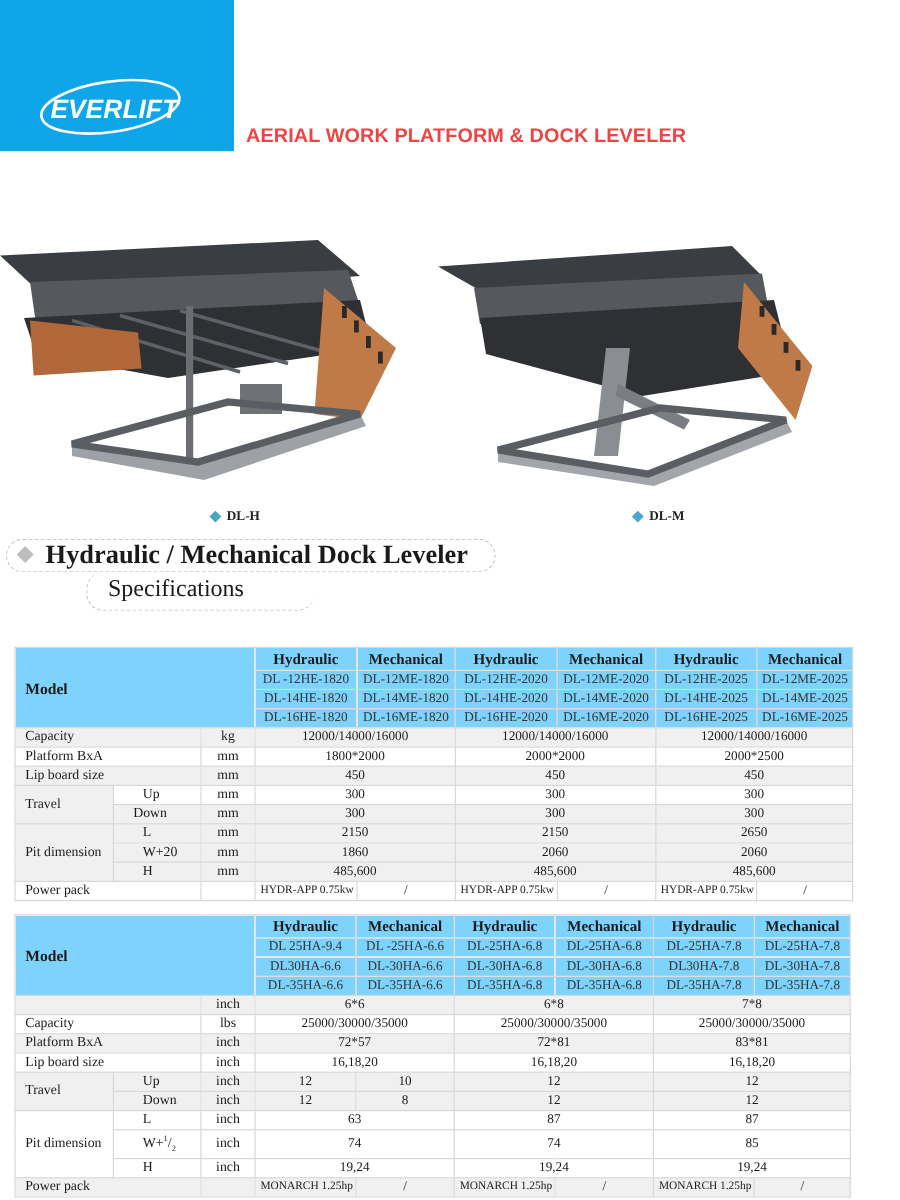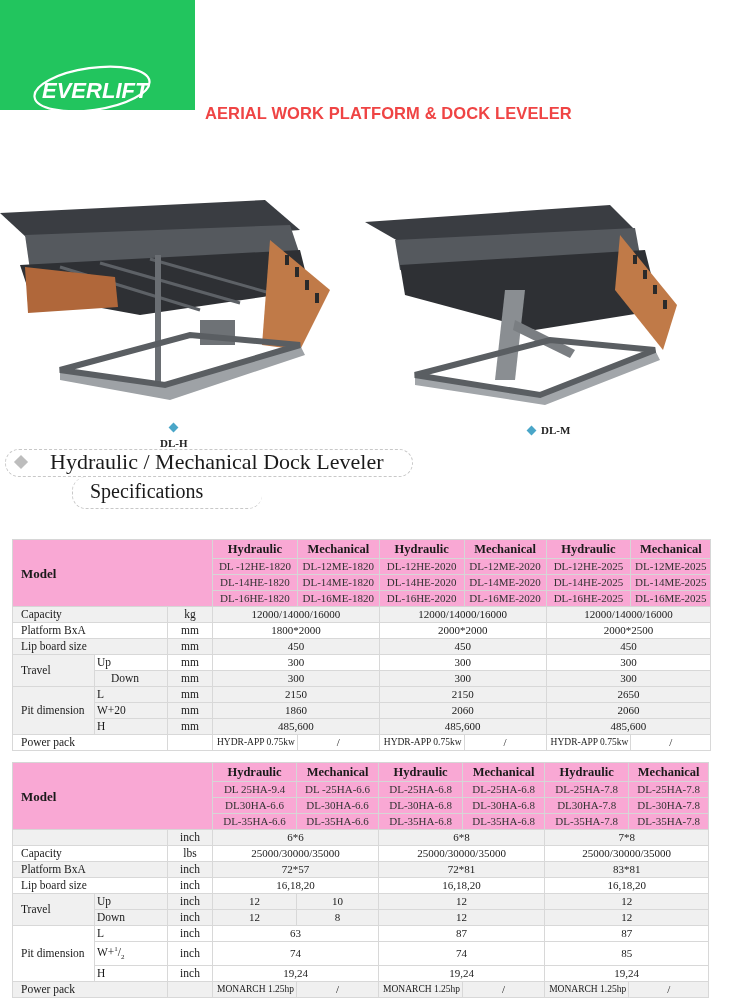--- a/index.html
+++ b/index.html
@@ -1,39 +1,39 @@
 <!DOCTYPE html>
 <html><head>
   <meta charset="utf-8">
   <style>
     * { box-sizing: border-box; margin: 0; padding: 0; }
     html, body { width: 750px; height: 1000px; background: #ffffff; overflow: hidden; }
     body { position: relative; font-family: "Liberation Serif", serif; color: #1a1a1a; }
 
-    .brand-block { position: absolute; left: 0; top: 0; width: 195px; height: 110px; background: #22c55e; }
+    .brand-block { position: absolute; left: 0; top: 0; width: 195px; height: 126px; background: #0ea5e9; }
     .logo { position: absolute; left: 30px; top: 62px; width: 140px; height: 52px; }
     .tagline { position: absolute; left: 205px; top: 104px; font-family: "Liberation Sans", sans-serif; font-weight: bold; font-size: 16.5px; color: #ef4444; letter-spacing: 0.1px; }
 
     .product { position: absolute; }
     .product svg { width: 100%; height: 100%; }
     .caption { position: absolute; font-family: "Liberation Serif", serif; font-weight: bold; font-size: 11px; color: #222; display: flex; align-items: center; gap: 6px; }
     .diamond { width: 7px; height: 7px; background: #4aa6c8; transform: rotate(45deg); display: inline-block; }
 
     .heading-box { position: absolute; left: 5px; top: 449px; width: 408px; height: 28px; border: 1px dashed #c8c8c8; border-radius: 14px; }
-    .heading { position: absolute; left: 16px; top: 449px; font-weight: normal; font-size: 22px; color: #1a1a1a; display: flex; align-items: center; gap: 20px; }
+    .heading { position: absolute; left: 16px; top: 449px; font-weight: bold; font-size: 22px; color: #1a1a1a; display: flex; align-items: center; gap: 8px; }
     .heading .gdiamond { width: 10px; height: 10px; background: #bdbdbd; transform: rotate(45deg); display: inline-block; margin-right: 4px; }
     .sub-box { position: absolute; left: 72px; top: 477px; width: 190px; height: 32px; border: 1px dashed #c8c8c8; border-radius: 14px; border-top: none; border-right: none; }
     .subheading { position: absolute; left: 90px; top: 480px; font-size: 20px; color: #1a1a1a; }
 
     table.spec { position: absolute; left: 12px; border-collapse: collapse; table-layout: fixed; font-family: "Liberation Serif", serif; font-size: 11px; color: #1a1a1a; }
     table.spec td { height: 16px; padding: 0 2px; border: 1px solid #d8d8d8; text-align: center; white-space: nowrap; overflow: hidden; line-height: 15px; }
     table.spec td.lbl { text-align: left; padding-left: 8px; font-size: 11.5px; }
-    table.spec td.sub { text-align: left; padding-left: 2px; font-size: 11.5px; }
+    table.spec td.sub { text-align: left; padding-left: 24px; font-size: 11.5px; }
     table.spec td.unit { font-size: 11.5px; }
-    table.spec tr.head td { background: #f9a8d4; border-color: #d6d6d6; }
+    table.spec tr.head td { background: #7dd3fc; border-color: #d6d6d6; }
     table.spec td.model-lbl { background: #c3c3c5; font-weight: bold; font-size: 13px; text-align: left; padding-left: 8px; margin-left: 15px; }
     table.spec td.th { font-weight: bold; font-size: 12.5px; height: 19px; }
     table.spec td.mdl { font-size: 11px; color: #333; }
     table.spec tr.alt td { background: #f0f0f0; }
     table.spec tr.plain td { background: #ffffff; }
     table.spec td.pp { font-size: 9.5px; text-align: left; padding-left: 4px; }
     sup, sub { font-size: 7px; }
     .t1 { top: 539px; }
     .t2 { top: 762px; }
   </style>
@@ -66,21 +66,21 @@
         <rect x="295" y="72" width="4" height="10"></rect>
         <rect x="305" y="85" width="4" height="10"></rect>
         <rect x="315" y="98" width="4" height="10"></rect>
       </g>
     <rect x="155" y="60" width="6" height="140" fill="#6a6e73"></rect>
     <rect x="200" y="125" width="35" height="25" fill="#6e7276"></rect>
     <polygon points="60,175 165,190 300,150 305,160 170,205 60,185" fill="#9ea2a6"></polygon>
     <polygon points="60,175 190,140 300,150 165,190" fill="none" stroke="#5a5e62" stroke-width="6"></polygon>
   </svg>
 </div>
-<div class="caption" style="left:160px;top:424px;flex-direction:column;">
+<div class="caption" style="left:176px;top:424px;">
   <span class="diamond"></span>
   <span>DL-H</span>
 </div>
 
 <div class="product" style="left:365px;top:200px;width:320px;height:205px;">
   <svg viewBox="0 0 320 205">
     <polygon points="0,22 245,5 270,30 40,45" fill="#3a3d42"></polygon>
     <polygon points="30,40 270,28 275,55 35,70" fill="#55595e"></polygon>
     <polygon points="35,65 280,50 295,110 170,130 40,95" fill="#2e3034"></polygon>
     <polygon points="255,35 312,105 298,150 250,90" fill="#c07a48"></polygon>

